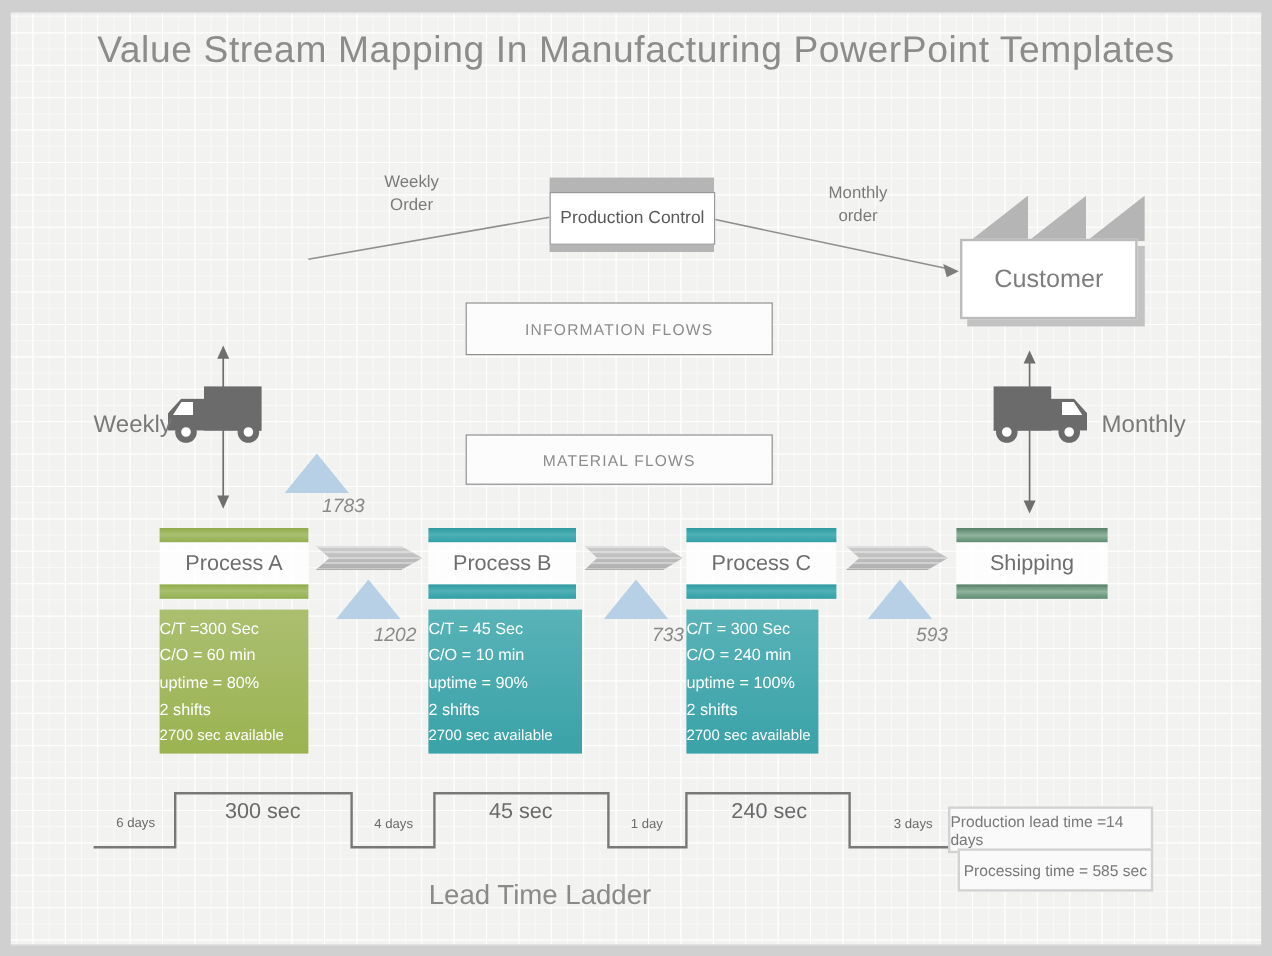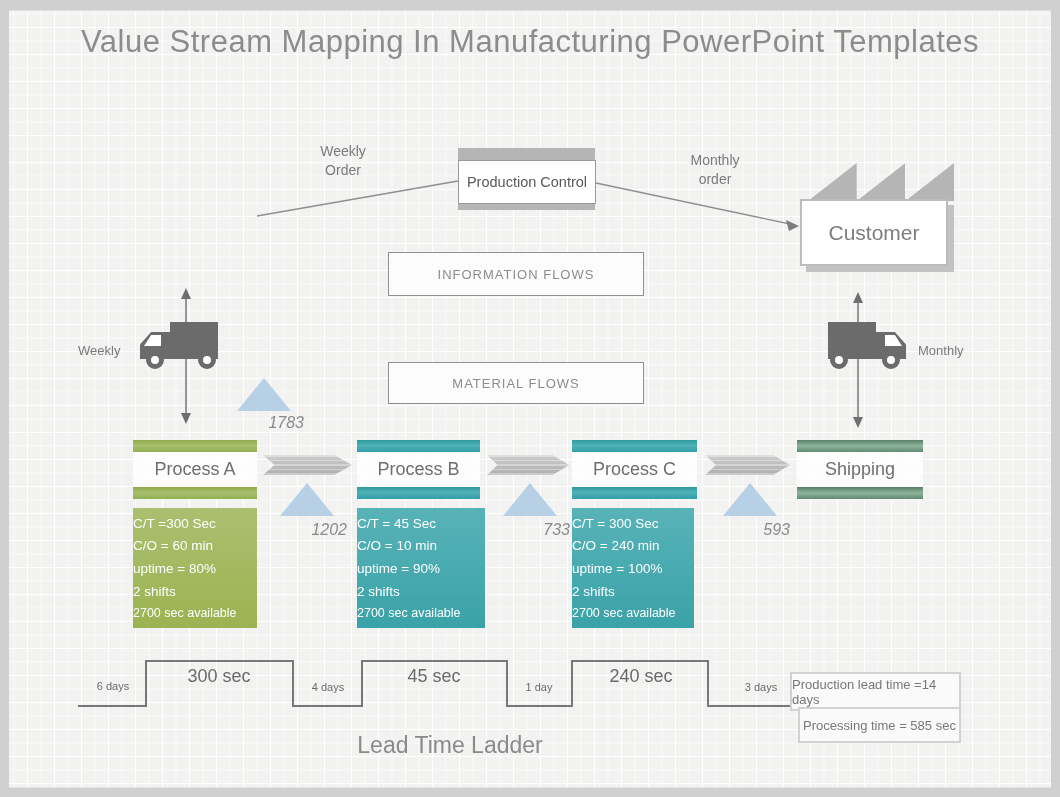--- a/index.html
+++ b/index.html
@@ -29,21 +29,21 @@
     font-size:21px;color:#7d7d7d;}
   
   .pc-band{left:458px;top:148px;width:137px;height:62px;background:#b5b5b5;}
   .pc-box{left:458px;top:160px;width:136px;height:42px;background:#fff;border:1px solid #9a9a9a;
     display:flex;align-items:center;justify-content:center;font-size:14.5px;color:#595959;}
   
   .flowbox{left:388px;width:254px;background:#fcfcfc;border:1px solid #8f8f8f;display:flex;align-items:center;justify-content:center;
     font-size:13px;color:#8c8c8c;letter-spacing:1px;}
   
   .glabel{color:#7a7a7a;font-size:14px;text-align:center;line-height:1.35;}
-  .freq{color:#7a7a7a;font-size:13px;text-align:right;}
+  .freq{color:#7a7a7a;font-size:20px;text-align:right;}
   
   .truck{width:80px;height:50px;}
   .truck .cargo{position:absolute;left:30px;top:2px;width:48px;height:37px;background:#6b6b6b;}
   .truck .cab{position:absolute;left:0;top:12px;width:31px;height:27px;background:#6b6b6b;
     clip-path:polygon(0 46%,36% 0,100% 0,100% 100%,0 100%);}
   .truck .window{position:absolute;left:4px;top:15px;width:17px;height:11px;background:#fff;
     clip-path:polygon(0 100%,42% 0,100% 0,100% 100%);}
   .truck .wheel{position:absolute;top:31px;width:18px;height:18px;border-radius:50%;
     border:5px solid #6b6b6b;background:#fff;box-sizing:border-box;}
   .truck.mirror{transform:scaleX(-1);}
@@ -190,21 +190,21 @@
     <div>2 shifts</div>
     <div>2700 sec available</div>
   </div>
   <div class="abs databox teal-box" style="left:357px;top:508px;width:128px;">
     <div>C/T = 45 Sec</div>
     <div>C/O = 10 min</div>
     <div>uptime = 90%</div>
     <div>2 shifts</div>
     <div>2700 sec available</div>
   </div>
-  <div class="abs databox teal-box" style="left:572px;top:508px;width:122px;">
+  <div class="abs databox teal-box" style="left:572px;top:508px;width:110px;">
     <div>C/T = 300 Sec</div>
     <div>C/O = 240 min</div>
     <div>uptime = 100%</div>
     <div>2 shifts</div>
     <div>2700 sec available</div>
   </div>
 
   <div class="abs ladlabel" style="left:68px;top:680px;">6 days</div>
   <div class="abs ladlabel high" style="left:174px;top:666px;">300 sec</div>
   <div class="abs ladlabel" style="left:283px;top:681px;">4 days</div>

